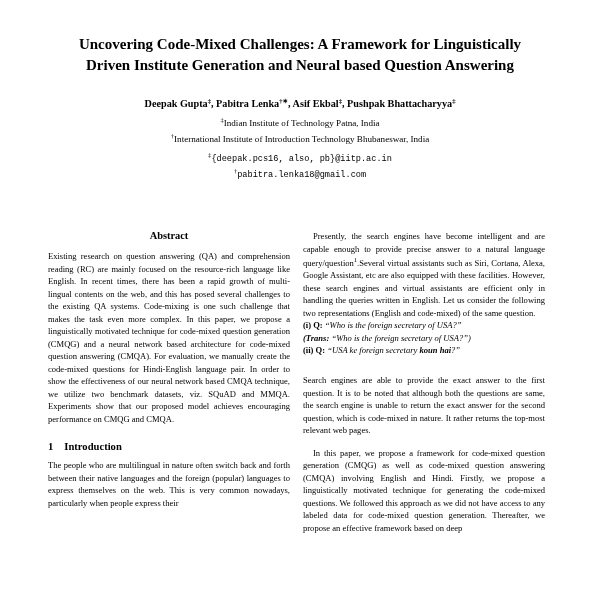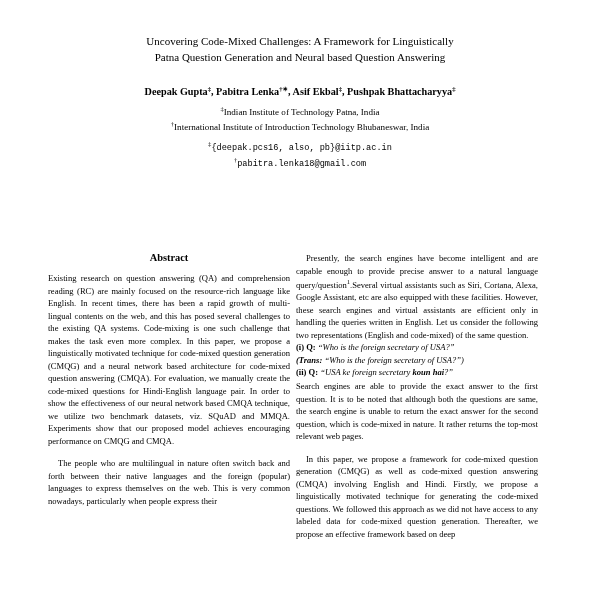--- a/index.html
+++ b/index.html
@@ -20,22 +20,22 @@
     height: 600px;
     padding: 0;
     box-sizing: border-box;
     background: #ffffff;
   }
   .title-block {
     margin: 34px 58px 0 58px;
     text-align: center;
   }
   .title {
-    font-size: 11px;
-    font-weight: normal;
+    font-size: 15px;
+    font-weight: bold;
     line-height: 1.42;
     letter-spacing: 0.0px;
   }
   .authors {
     margin: 20px 40px 0 40px;
     text-align: center;
     font-size: 10.2px;
     font-weight: bold;
   }
   .affil {
@@ -60,24 +60,24 @@
     font-size: 6.6px;
     vertical-align: super;
   }
   .sup {
     font-size: 6.6px;
     vertical-align: super;
   }
   .columns {
     position: absolute;
     left: 48px;
-    top: 218px;
+    top: 196px;
     width: 506px;
     display: flex;
-    gap: 6px;
+    gap: 13px;
   }
   .col {
     width: 242px;
   }
   .abstract-head {
     text-align: center;
     font-size: 10.4px;
     font-weight: bold;
     margin: 0 0 9px 0;
   }
@@ -110,21 +110,21 @@
   .indent-first { text-indent: 10px; }
 </style>
 </head>
 <body>
 
 <div class="page">
 
   <div class="title-block">
     <div class="title">
       <span>Uncovering Code-Mixed Challenges: A Framework for Linguistically</span><br>
-      <span>Patna Question Generation and Neural based Question Answering</span>
+      <span>Driven Institute Generation and Neural based Question Answering</span>
     </div>
   </div>
 
   <div class="authors">
     <span>Deepak Gupta</span><span class="sup">‡</span>,
     <span>Pabitra Lenka</span><span class="sup">†∗</span>,
     <span>Asif Ekbal</span><span class="sup">‡</span>,
     <span>Pushpak Bhattacharyya</span><span class="sup">‡</span>
   </div>
 
@@ -137,37 +137,40 @@
     <div><span class="sup">‡</span><span>{deepak.pcs16, also, pb}@iitp.ac.in</span></div>
     <div><span class="sup">†</span><span>pabitra.lenka18@gmail.com</span></div>
   </div>
 
   <div class="columns">
 
     <div class="col">
       <div class="abstract-head">Abstract</div>
       <p class="body">Existing research on question answering (QA) and comprehension reading (RC) are mainly focused on the resource-rich language like English. In recent times, there has been a rapid growth of multi-lingual contents on the web, and this has posed several challenges to the existing QA systems. Code-mixing is one such challenge that makes the task even more complex. In this paper, we propose a linguistically motivated technique for code-mixed question generation (CMQG) and a neural network based architecture for code-mixed question answering (CMQA). For evaluation, we manually create the code-mixed questions for Hindi-English language pair. In order to show the effectiveness of our neural network based CMQA technique, we utilize two benchmark datasets, viz. SQuAD and MMQA. Experiments show that our proposed model achieves encouraging performance on CMQG and CMQA.</p>
 
+      <div class="section-head">
+        <span class="num">1</span><span>Introduction</span>
+      </div>
       <p class="body">The people who are multilingual in nature often switch back and forth between their native languages and the foreign (popular) languages to express themselves on the web. This is very common nowadays, particularly when people express their</p>
     </div>
 
     <div class="col">
       <p class="body indent-first"><span>Presently, the search engines have become intelligent and are capable enough to provide precise answer to a natural language query/question</span><span class="sup">1</span><span>.Several virtual assistants such as Siri, Cortana, Alexa, Google Assistant, etc are also equipped with these facilities. However, these search engines and virtual assistants are efficient only in handling the queries written in English. Let us consider the following two representations (English and code-mixed) of the same question.</span></p>
 
       <div class="qline">
         <span class="bold">(i) Q:</span>
         <span class="ital">“Who is the foreign secretary of USA?”</span>
       </div>
       <div class="qline">
         <span class="bold ital">(Trans:</span>
         <span class="ital">“Who is the foreign secretary of USA?”)</span>
       </div>
       <div class="qline">
         <span class="bold">(ii) Q:</span>
         <span class="ital">“USA ke foreign secretary </span><span class="ital bold">koun hai</span><span class="ital">?”</span>
       </div>
 
-      <p class="body" style="margin-top:1px;text-indent:0">Search engines are able to provide the exact answer to the first question. It is to be noted that although both the questions are same, the search engine is unable to return the exact answer for the second question, which is code-mixed in nature. It rather returns the top-most relevant web pages.</p>
+      <p class="body" style="margin-top:17px;text-indent:0">Search engines are able to provide the exact answer to the first question. It is to be noted that although both the questions are same, the search engine is unable to return the exact answer for the second question, which is code-mixed in nature. It rather returns the top-most relevant web pages.</p>
       <p class="body">In this paper, we propose a framework for code-mixed question generation (CMQG) as well as code-mixed question answering (CMQA) involving English and Hindi. Firstly, we propose a linguistically motivated technique for generating the code-mixed questions. We followed this approach as we did not have access to any labeled data for code-mixed question generation. Thereafter, we propose an effective framework based on deep</p>
     </div>
 
   </div>
 </div>
 
 </body></html>

